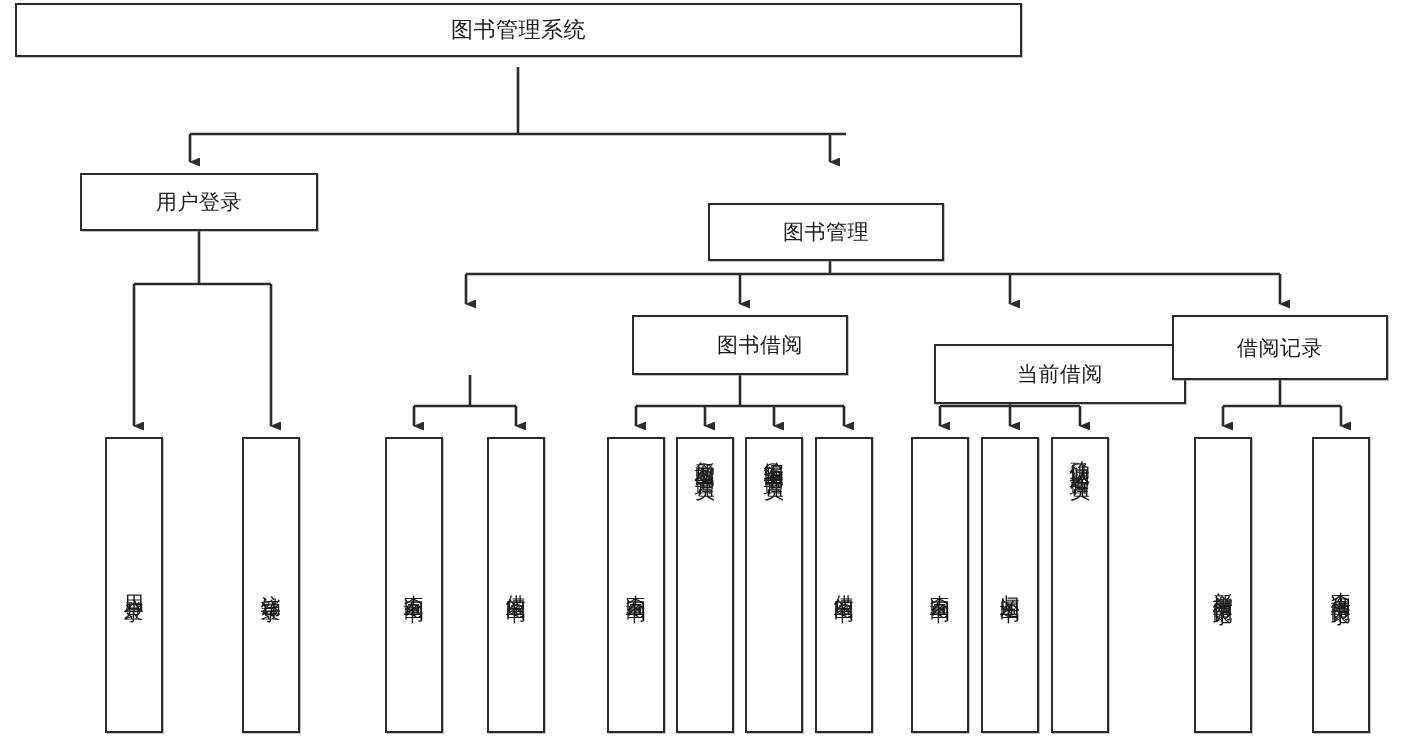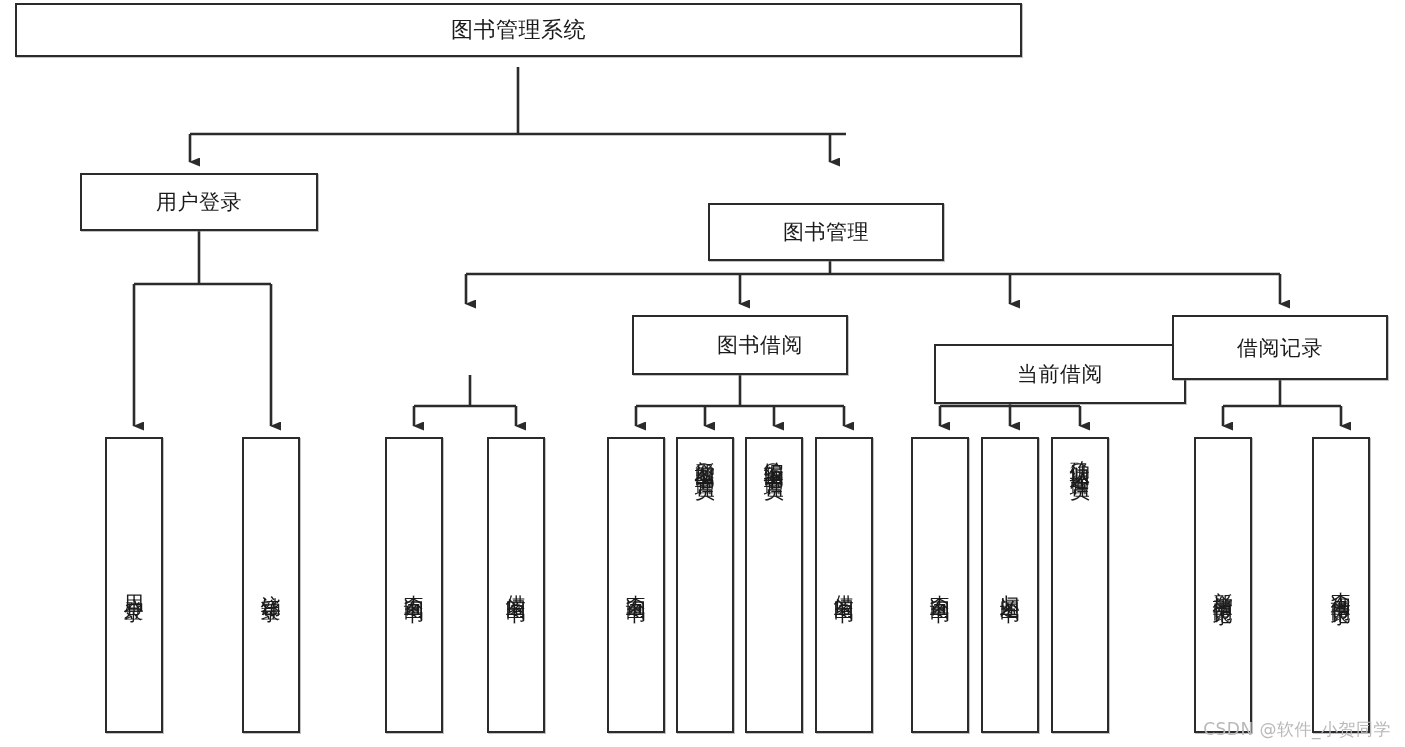--- a/index.html
+++ b/index.html
@@ -203,15 +203,14 @@
   </div>
 
   <div class="node node-v mid" style="left:1194px; top:437px; width:58px; height:296px;">
     <span class="vtext centered">新增借阅记录</span>
   </div>
 
   <div class="node node-v mid" style="left:1312px; top:437px; width:58px; height:296px;">
     <span class="vtext centered">查询借阅记录</span>
   </div>
 
-  <div id="watermark">CSDN @软件_小贺同学</div>
 
 </div>
 
 </body></html>

